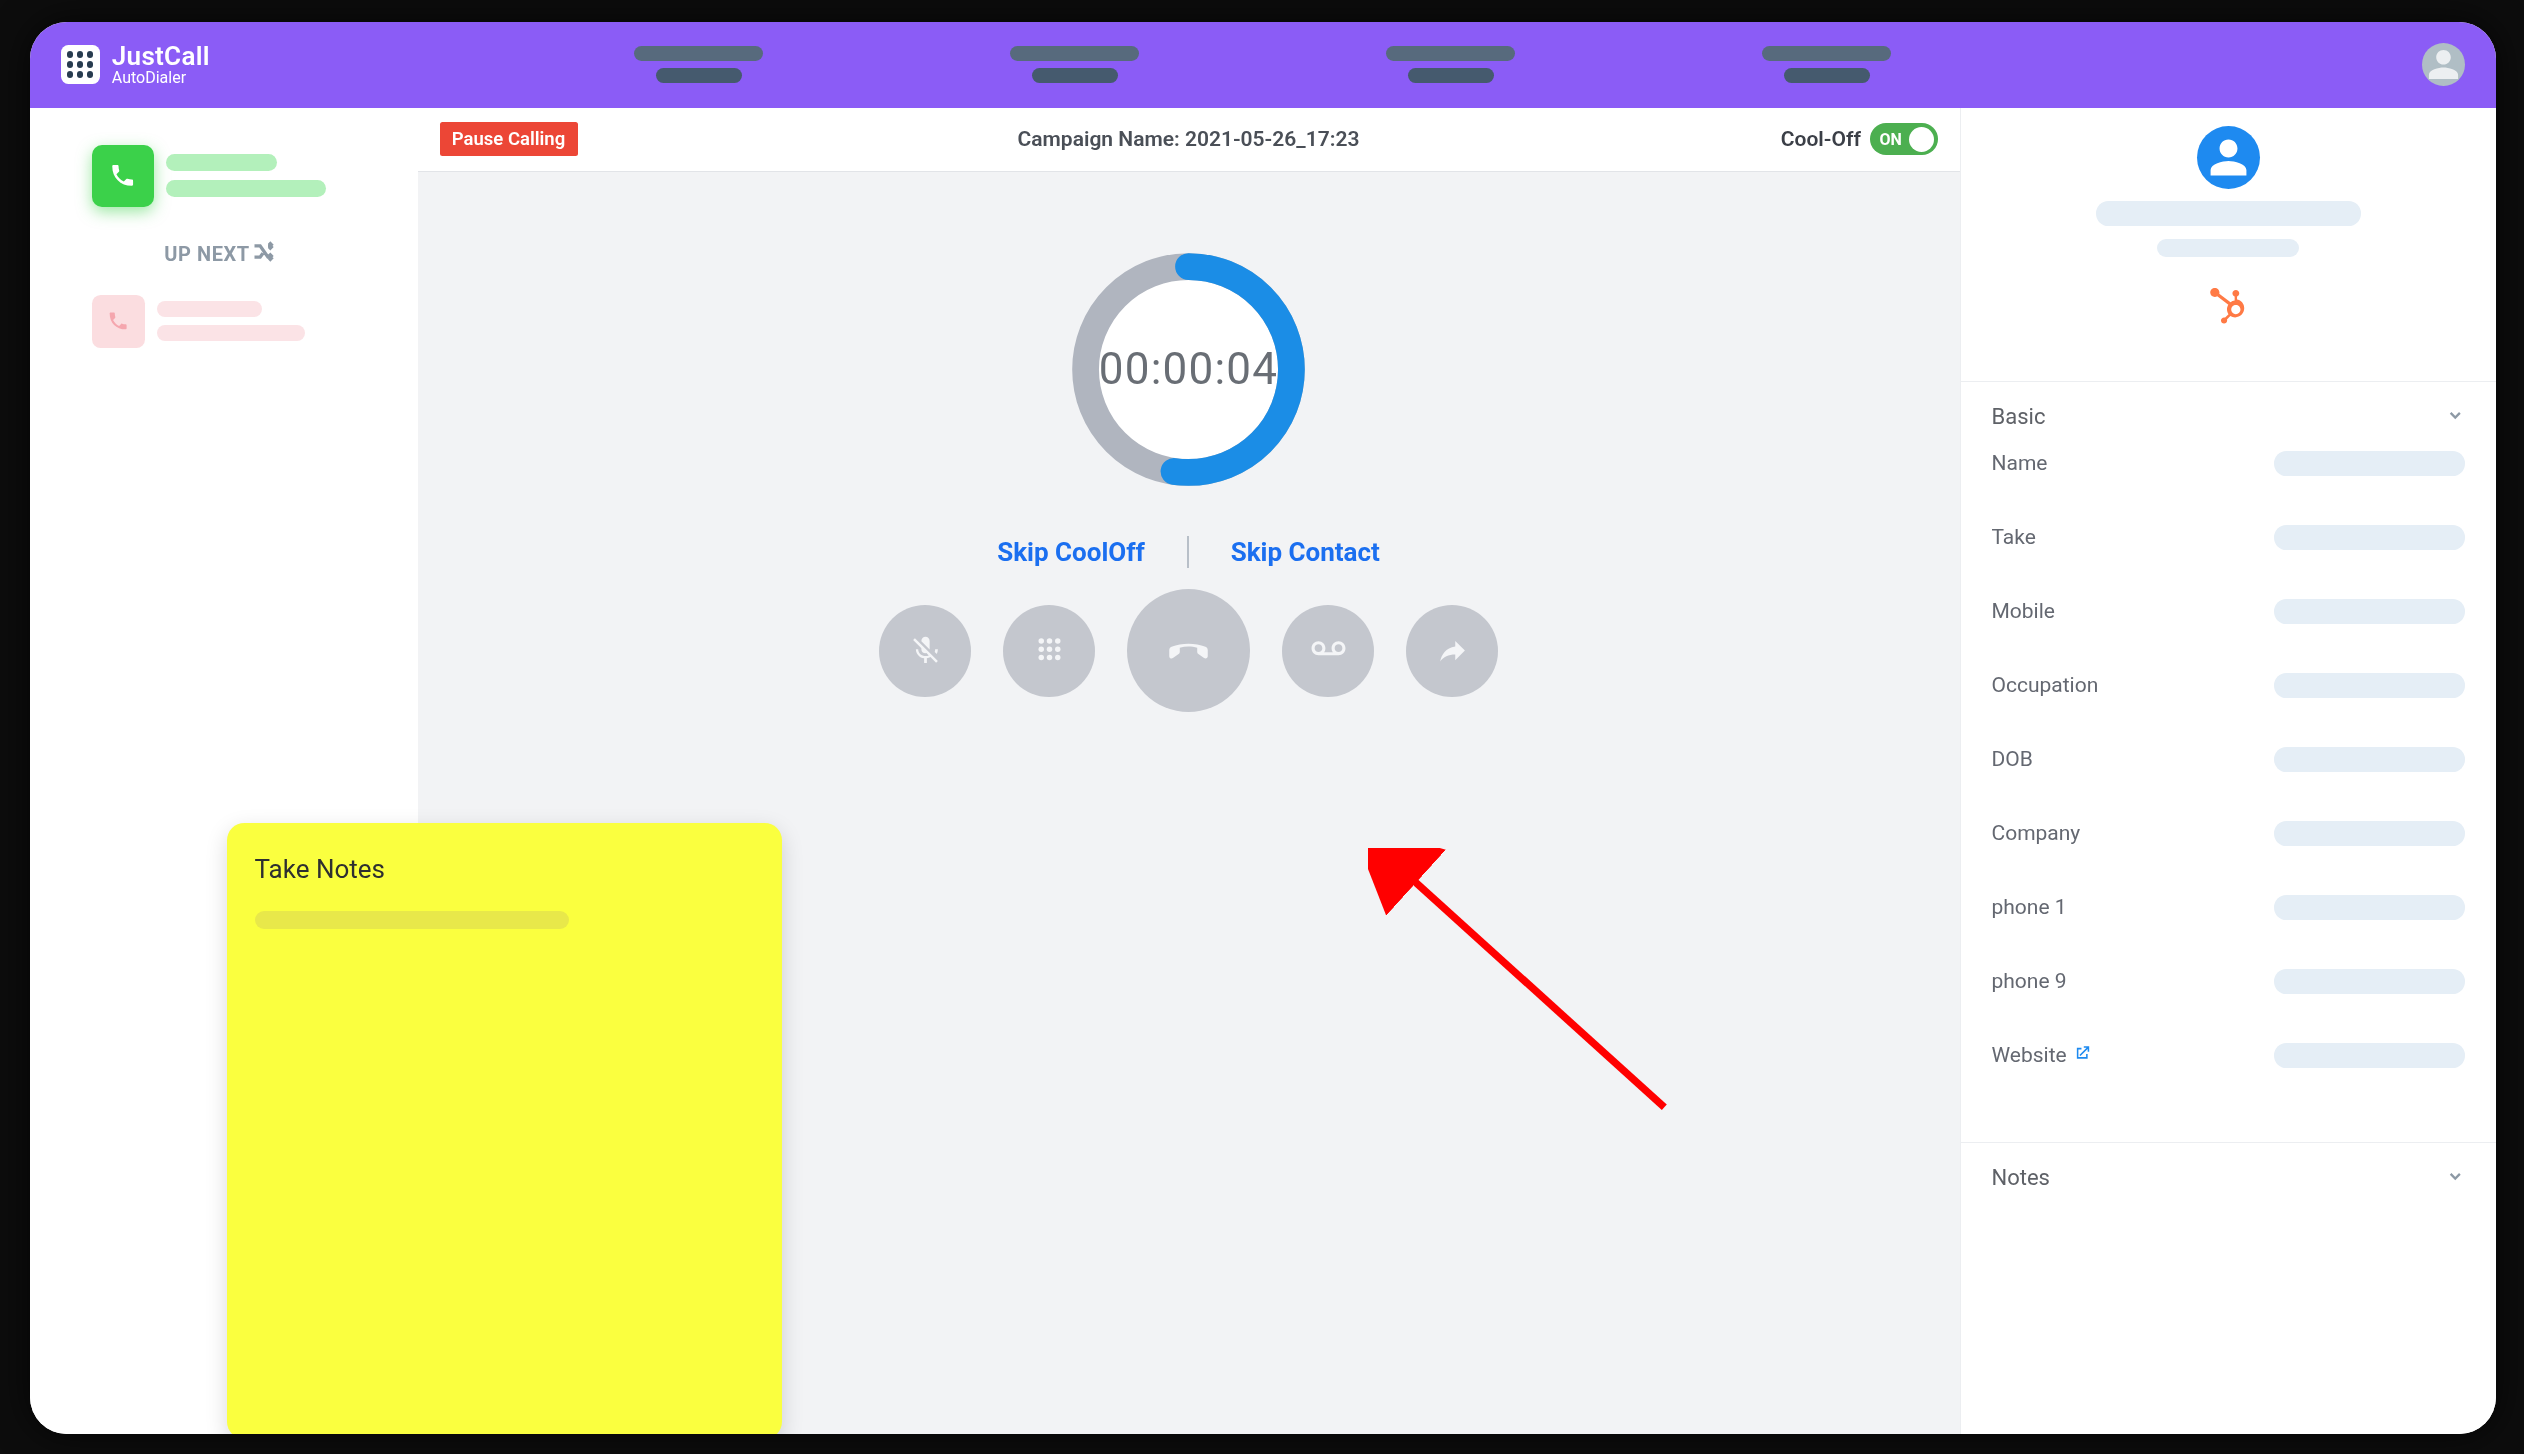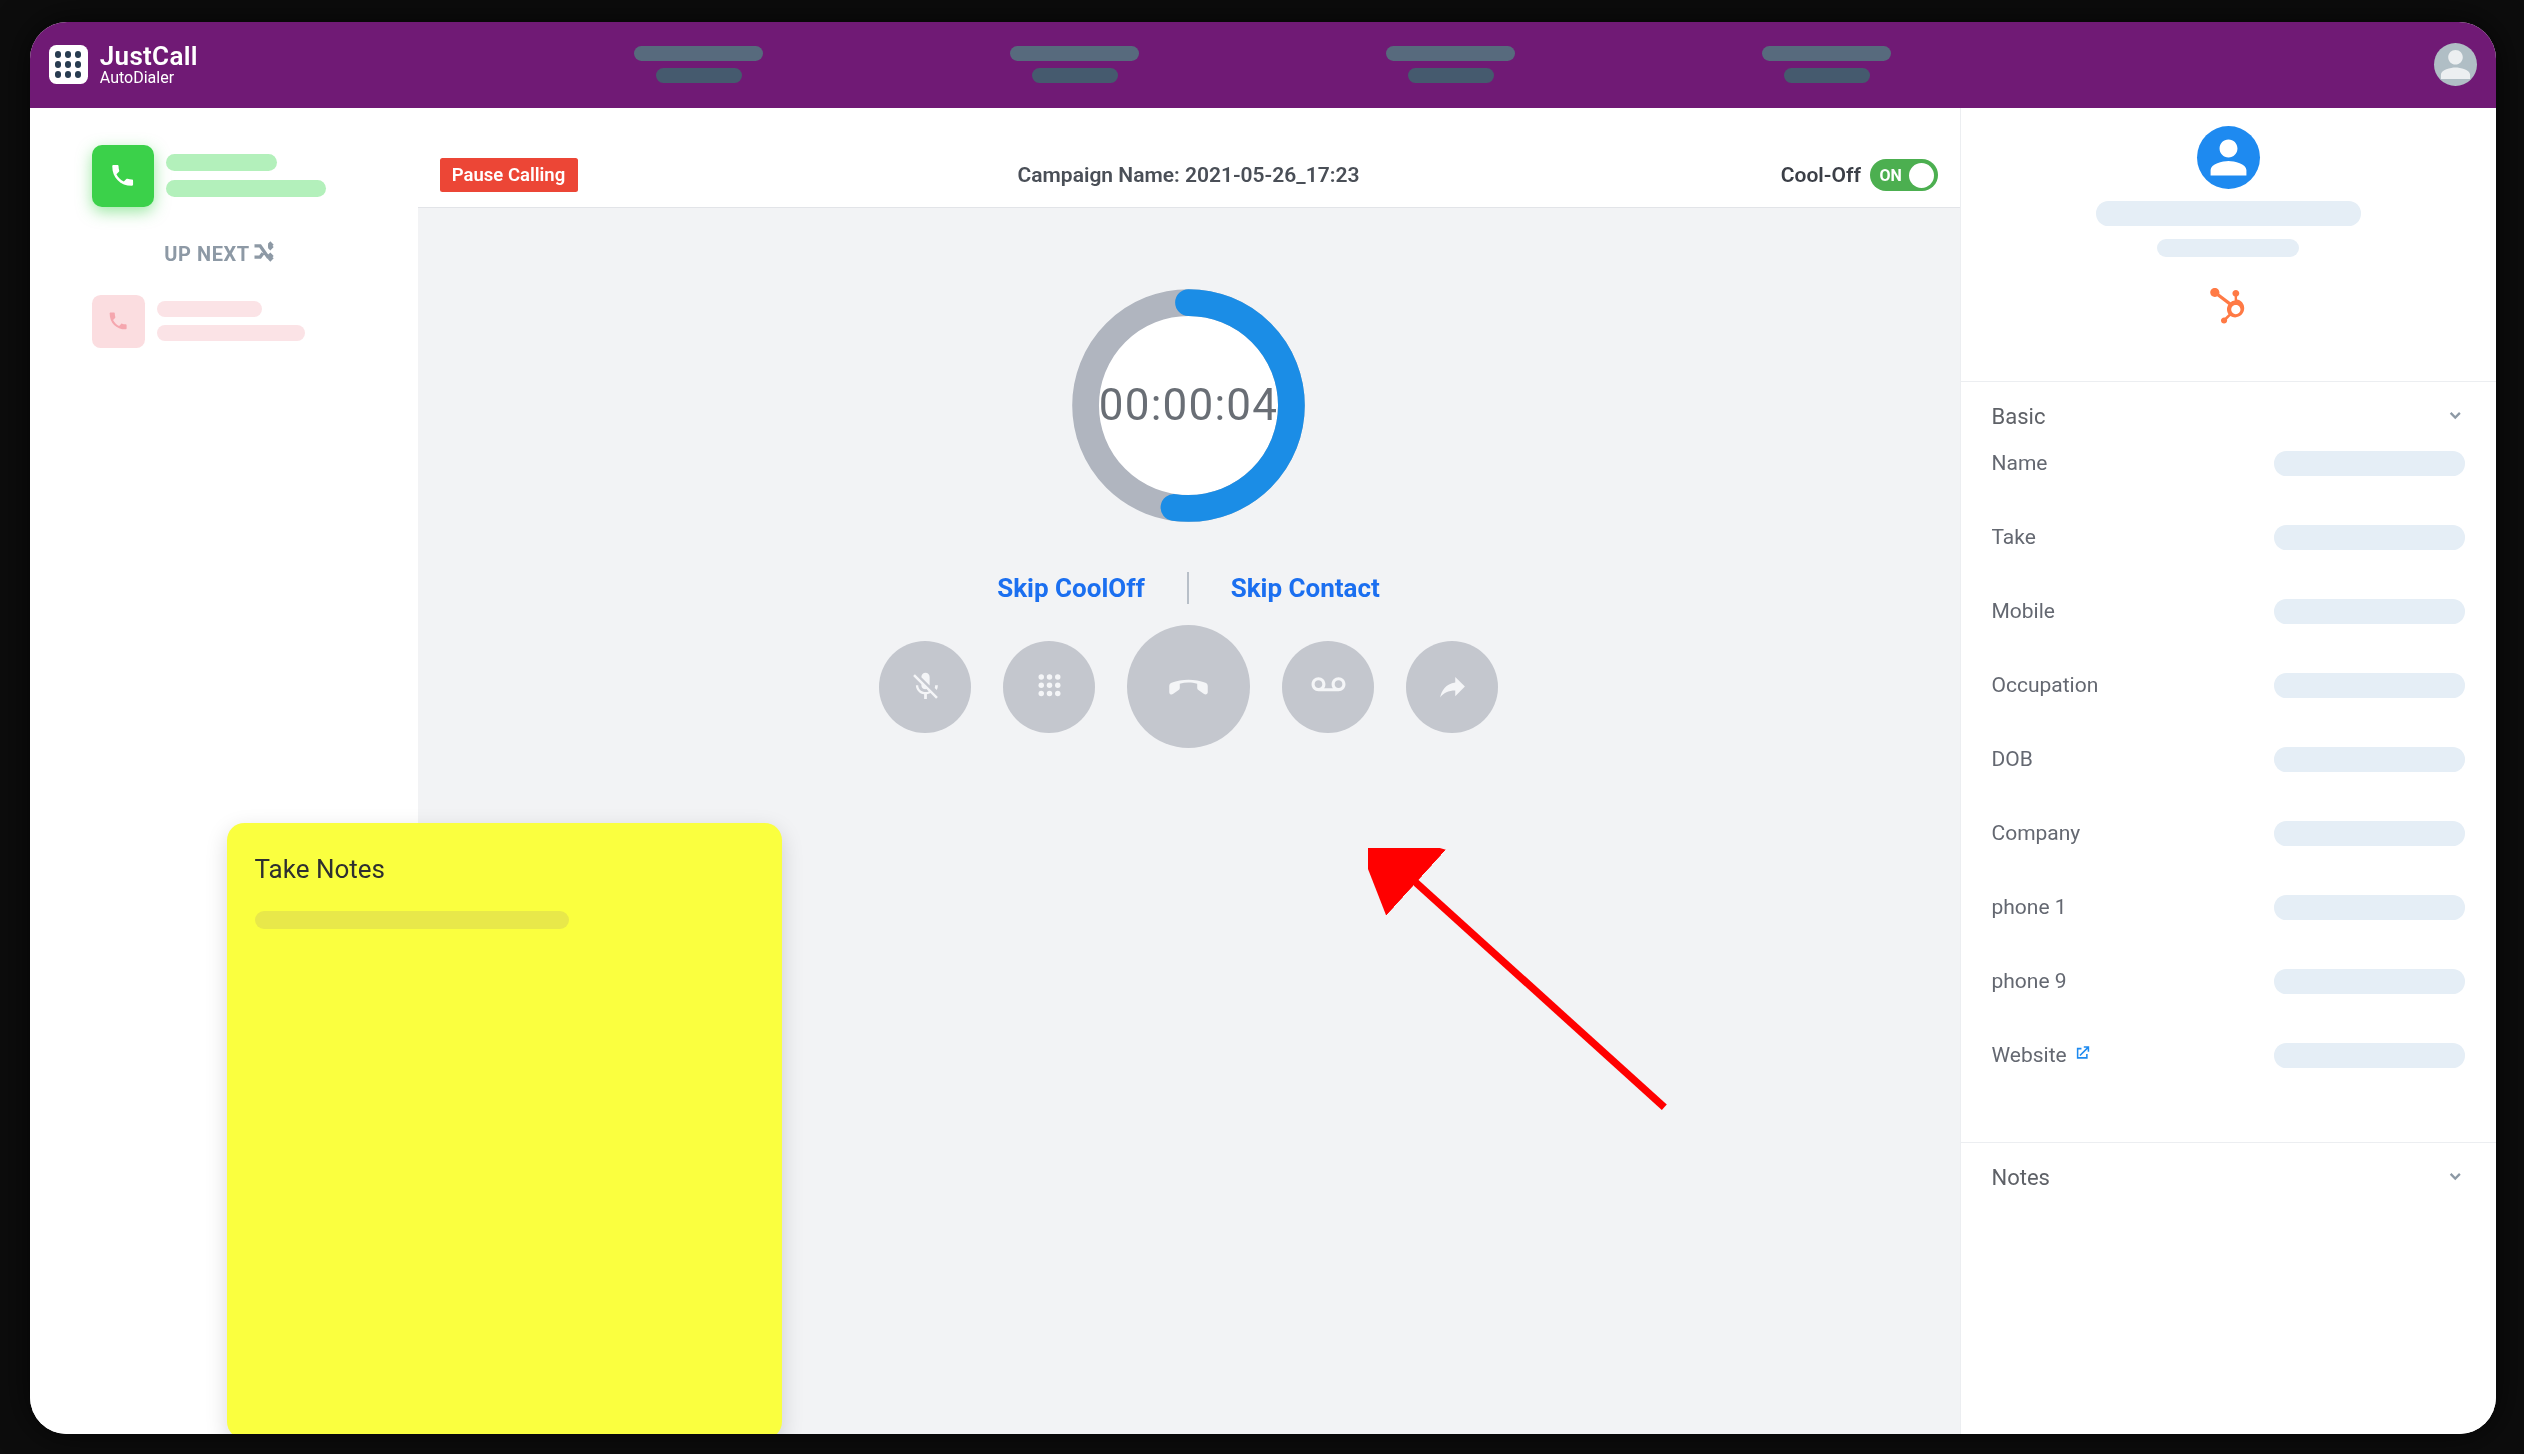--- a/index.html
+++ b/index.html
@@ -17,24 +17,24 @@
     height: 1412px;
     background: #fff;
     border-radius: 37px;
     overflow: hidden;
     position: relative;
     box-shadow: 0 0 37px rgba(0,0,0,0.7);
   }
   
   .topbar {
     height: 86px;
-    background: #701a75;
+    background: #8b5cf6;
     display: flex;
     align-items: center;
-    padding: 0 19px;
+    padding: 0 31px;
     position: relative;
   }
   .logo-wrap { display: flex; align-items: center; gap: 12.3px; }
   .logo-icon {
     width: 39px; height: 39px; background: #fff; border-radius: 7.4px;
     display: grid; grid-template-columns: repeat(3,1fr); grid-template-rows: repeat(3,1fr);
     gap: 3.7px; padding: 6.2px;
   }
   .logo-icon span { background: #283c50; border-radius: 50%; }
   .logo-text { color: #fff; line-height: 1; }
@@ -94,21 +94,20 @@
   .call-btn-pink svg { width: 22px; height: 22px; fill: #f5a6ae; }
   .un-text .t1 { width: 105px; height: 16px; background: #fbe3e6; border-radius: 8px; margin-bottom: 7.4px;}
   .un-text .t2 { width: 148px; height: 16px; background: #fbe3e6; border-radius: 8px;}
 
   
   .center-col {
     flex: 1;
     background: #f2f3f5;
     display: flex; flex-direction: column;
     position: relative;
-    margin-top: 36px;
   }
   .campaign-bar {
     height: 64px; background: #fff; border-bottom: 1.2px solid #e2e4e8;
     display: flex; align-items: center; padding: 0 22px;
   }
   .pause-btn {
     background: #ec4636; color: #fff; font-size: 18.5px; font-weight: 600;
     padding: 6.2px 12.3px; border-radius: 2.5px;
   }
   .camp-name {

